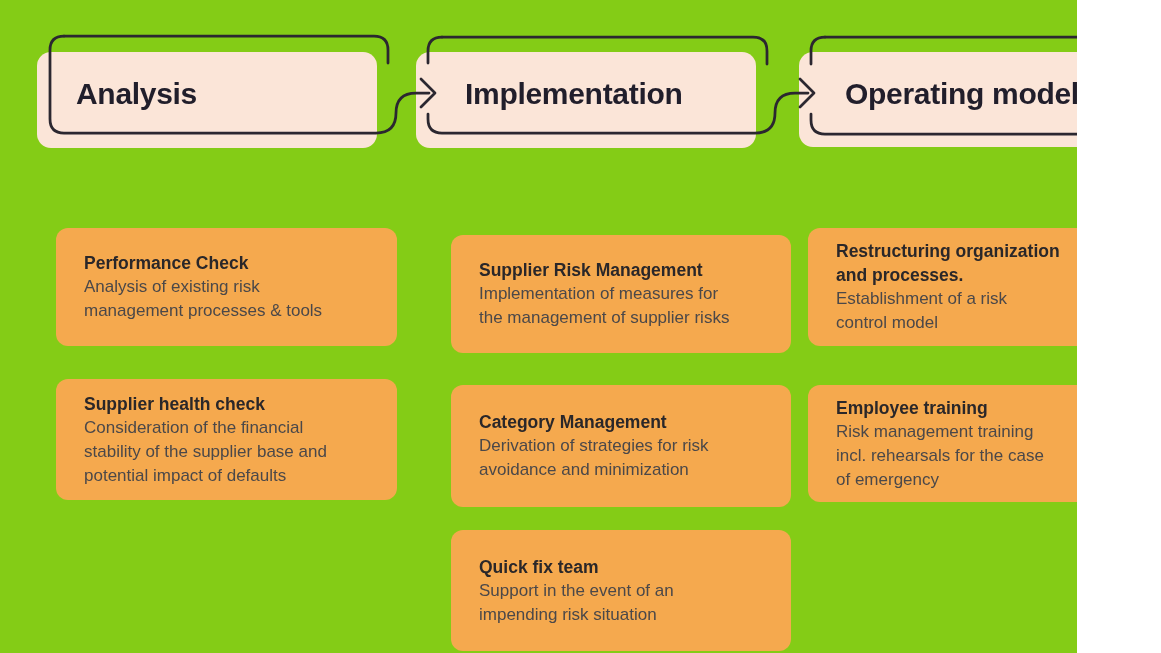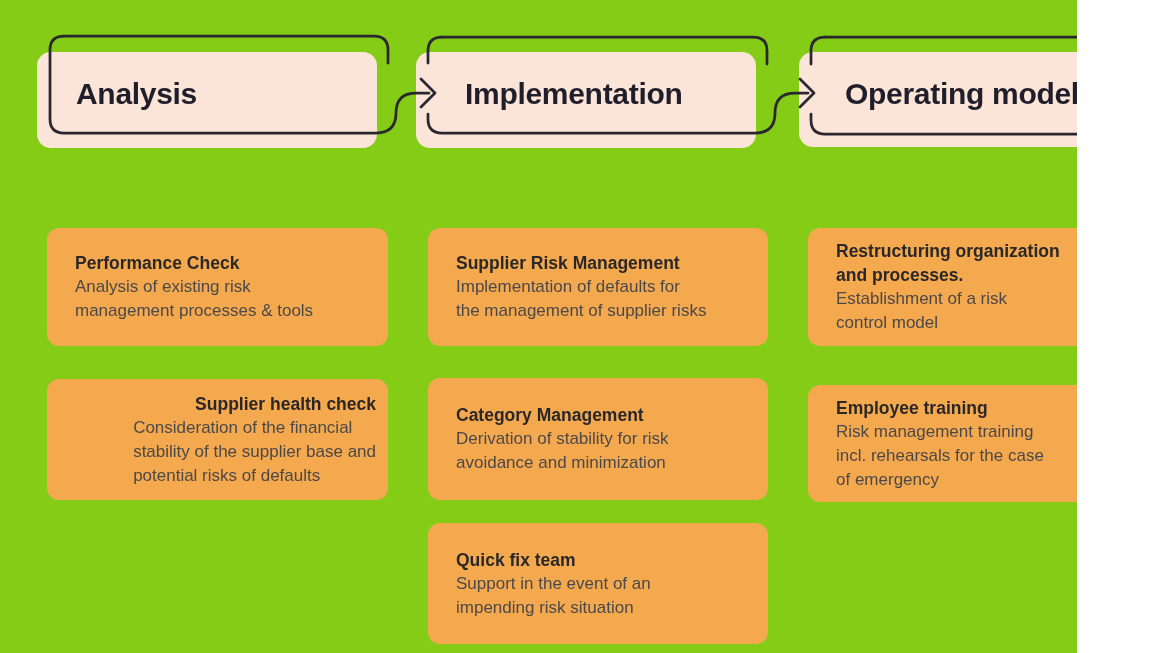--- a/index.html
+++ b/index.html
@@ -21,22 +21,22 @@
   }
   .outline-path {
     fill: none;
     stroke: #2b2730;
     stroke-width: 2.75;
     stroke-linecap: round;
     stroke-linejoin: round;
   }
   .peach-rect { fill: #fbe5d8; }
   .column { position: absolute; top: 228px; }
-  .col-1 { left: 47px;  width: 341px; }
-  .col-2 { left: 428px; width: 340px; }
+  .col-1 { left: 56px;  width: 341px; }
+  .col-2 { left: 451px; width: 340px; margin-top: 7px; }
   .col-3 { left: 808px; width: 343px; }
   .card {
     box-sizing: border-box;
     width: 100%;
     background: #f5a94e;
     border-radius: 12px;
     padding: 0 12px 0 28px;
     display: flex;
     flex-direction: column;
     justify-content: center;
@@ -49,21 +49,21 @@
     white-space: pre-line;
   }
   .card-body {
     font-size: 17px;
     color: #4b4849;
     line-height: 24px;
     white-space: pre-line;
   }
   
   .c1-1 { height: 118px; margin-bottom: 33px; }
-  .c1-2 { height: 121px; align-items: flex-end; }
+  .c1-2 { height: 121px; }
   .c2-1 { height: 118px; margin-bottom: 32px; }
   .c2-2 { height: 122px; margin-bottom: 23px; }
   .c2-3 { height: 121px; }
   .c3-1 { height: 118px; margin-bottom: 33px; }
   .c3-2 { height: 117px; margin-top: 39px; }
 </style>
 </head>
 <body>
 
 <div class="page">
@@ -102,33 +102,33 @@
   <div class="column col-1">
     <div class="card c1-1">
       <div class="card-title">Performance Check</div>
       <div class="card-body">Analysis of existing risk
 management processes &amp; tools</div>
     </div>
     <div class="card c1-2">
       <div class="card-title">Supplier health check</div>
       <div class="card-body">Consideration of the financial
 stability of the supplier base and
-potential risks of defaults</div>
+potential impact of defaults</div>
     </div>
   </div>
 
   <div class="column col-2">
     <div class="card c2-1">
       <div class="card-title">Supplier Risk Management</div>
-      <div class="card-body">Implementation of defaults for
+      <div class="card-body">Implementation of measures for
 the management of supplier risks</div>
     </div>
     <div class="card c2-2">
       <div class="card-title">Category Management</div>
-      <div class="card-body">Derivation of stability for risk
+      <div class="card-body">Derivation of strategies for risk
 avoidance and minimization</div>
     </div>
     <div class="card c2-3">
       <div class="card-title">Quick fix team</div>
       <div class="card-body">Support in the event of an
 impending risk situation</div>
     </div>
   </div>
 
   <div class="column col-3">

